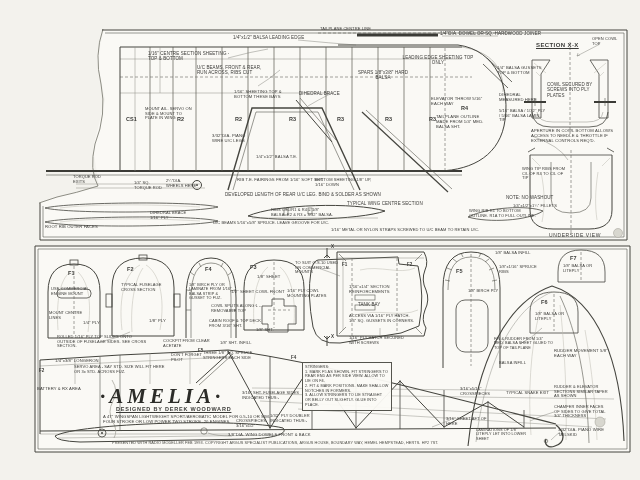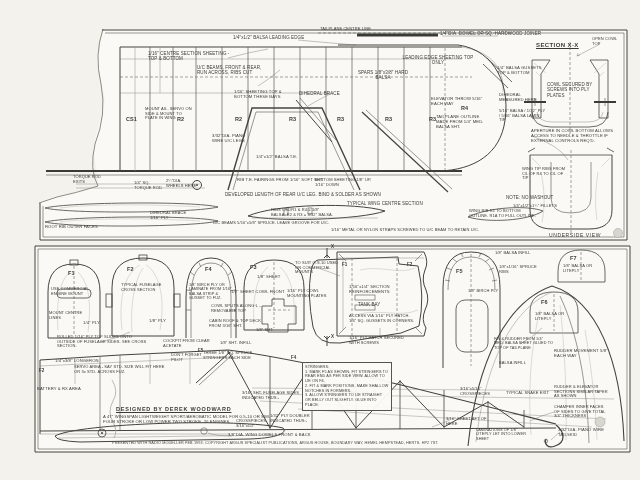--- a/index.html
+++ b/index.html
@@ -330,18 +330,19 @@
 <div class="lb t55" style="left:570px;top:255px">F7</div>
 
 <div class="lb mk" style="left:331px;top:244px">X</div>
 <div class="lb mk" style="left:331px;top:334px">X</div>
 <div class="lb mk" style="left:342px;top:262px">F1</div>
 <div class="lb mk" style="left:407px;top:262px">F2</div>
 <div class="lb mk" style="left:198px;top:348px">F5</div>
 <div class="lb mk" style="left:291px;top:355px">F4</div>
 <div class="lb mk" style="left:39px;top:368px">F2</div>
 
+<div class="lb plan-title" style="left:100px;top:384px">·AMELIA·</div>
 <div class="lb designer" style="left:116px;top:406px">DESIGNED BY DEREK WOODWARD</div>
 <div class="lb descr pre" style="left:103px;top:414px;width:200px">A 47" WINGSPAN LIGHTWEIGHT SPORT/AEROBATIC MODEL FOR 0.5-10 OR SIM.
 FOUR STROKE OR LOW POWER TWO STROKE .20 ENGINES.</div>
 <div class="lb footer" style="left:112px;top:441px;width:515px">PRESENTED WITH RADIO MODELLER FEB 1993. COPYRIGHT ARGUS SPECIALIST PUBLICATIONS, ARGUS HOUSE, BOUNDARY WAY, HEMEL HEMPSTEAD, HERTS. HP2 7ST.</div>
 
 </div>
 
 </body></html>

